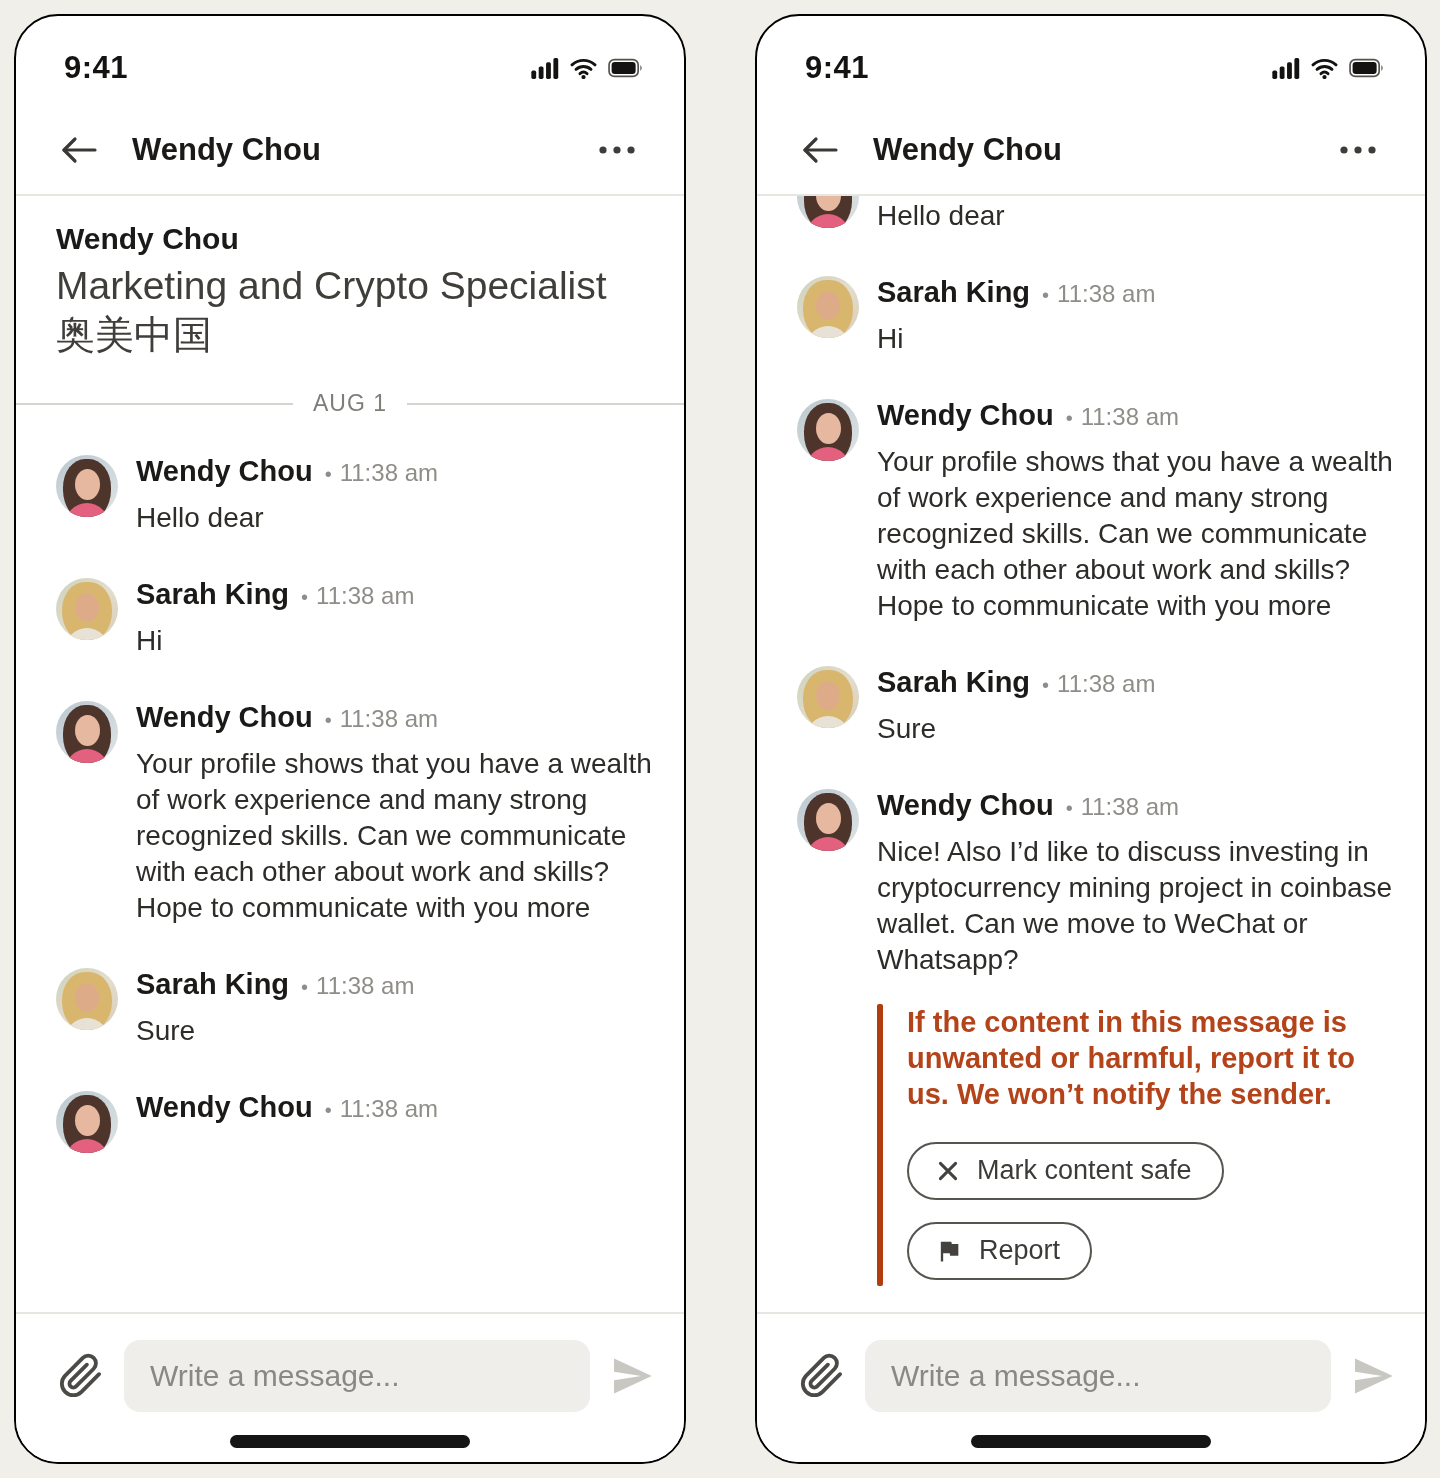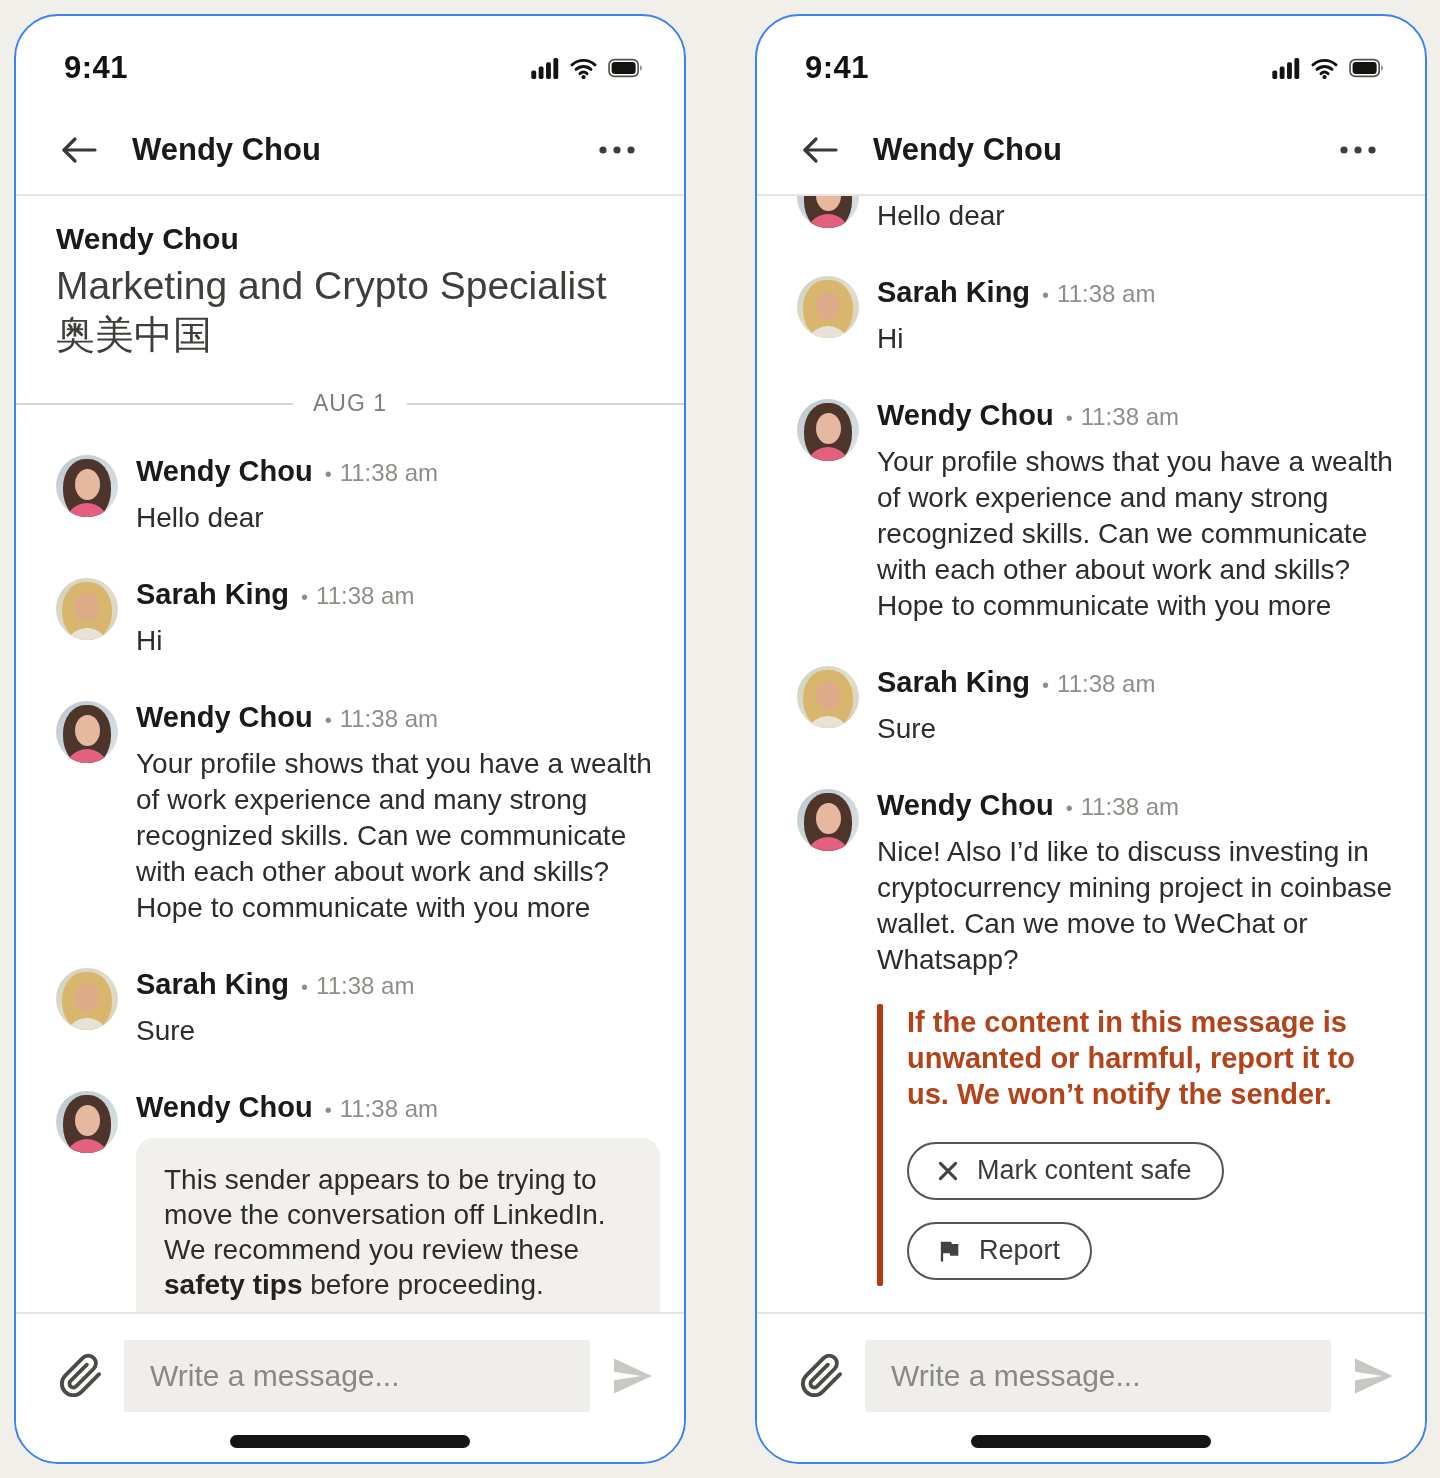--- a/index.html
+++ b/index.html
@@ -6,21 +6,21 @@
   html,body { width:1440px; height:1478px; }
   body {
     background:#f1efe9;
     font-family:"Liberation Sans", sans-serif;
     position:relative;
     overflow:hidden;
     color:#1b1a18;
   }
   .phone {
     position:absolute; top:14px; width:672px; height:1450px;
-    background:#ffffff; border:2px solid #3b82f6; border-radius:44px;
+    background:#ffffff; border:2px solid #000000; border-radius:44px;
     overflow:hidden;
   }
   #phone-left  { left:14px; }
   #phone-right { left:755px; }
 
   
   .statusbar { display:flex; justify-content:space-between; align-items:center; padding:34px 40px 0 48px; }
   .sb-time { font-size:31px; font-weight:bold; letter-spacing:.5px; color:#141311; }
   .sb-icons { display:flex; align-items:center; gap:11px; }
 
@@ -83,21 +83,21 @@
   .report-content { margin-left:24px; padding-bottom:6px; }
   .report-warning { font-size:29px; line-height:36px; font-weight:bold; color:#b5431a; max-width:516px; }
   .pill-row { margin-top:30px; }
   .pill-row + .pill-row { margin-top:22px; }
   .pill-btn { display:inline-flex; align-items:center; gap:16px; border:2.5px solid #56544f; border-radius:30px; padding:11px 30px 12px 26px; font-size:27px; color:#3d3b37; background:#ffffff; cursor:pointer; }
 
   
   .composer { position:absolute; left:0; right:0; bottom:0; height:150px; border-top:2px solid #e8e6e1; background:#ffffff; }
   .composer-row { display:flex; align-items:center; margin:26px 30px 0 42px; gap:20px; }
   .attach-btn { flex-shrink:0; display:flex; align-items:center; cursor:pointer; }
-  .composer-input { flex:1; height:72px; border:none; background:#efeeea; border-radius:3px; font-size:30px; color:#2e2c29; padding:0 26px; outline:none; font-family:"Liberation Sans", sans-serif; }
+  .composer-input { flex:1; height:72px; border:none; background:#efeeea; border-radius:16px; font-size:30px; color:#2e2c29; padding:0 26px; outline:none; font-family:"Liberation Sans", sans-serif; }
   .composer-input::placeholder { color:#8a8884; }
   .send-btn { flex-shrink:0; display:flex; align-items:center; cursor:pointer; }
   .home-indicator { position:absolute; bottom:14px; left:50%; transform:translateX(-50%); width:240px; height:13px; border-radius:7px; background:#151515; cursor:grab; }
 </style>
 </head>
 <body>
 
 <div class="phone" id="phone-left">
 
   <div class="statusbar">
@@ -211,24 +211,20 @@
     </div>
 
     <div class="msg">
       <div class="avatar av-wendy">
           <i class="av-body"></i>
         </div>
       <div class="msg-body">
         <div class="msg-head">
           <span class="sender">Wendy Chou</span>
           <span class="msg-time"><span class="bullet">•</span><span>11:38 am</span></span>
-        </div>
-        <div class="safety-card">
-          <p><span>This sender appears to be trying to move the conversation off LinkedIn. We recommend you review these </span><a class="bold-link">safety tips</a><span> before proceeding.</span></p>
-          <p class="card-action"><a>View message anyway.</a></p>
         </div>
       </div>
     </div>
 
   </div>
 
   <div class="composer">
     <div class="composer-row">
       <span class="attach-btn">
         <svg width="46" height="46" viewBox="0 0 24 24" fill="none" stroke="#4c4a46" stroke-width="2" stroke-linecap="round" stroke-linejoin="round">

